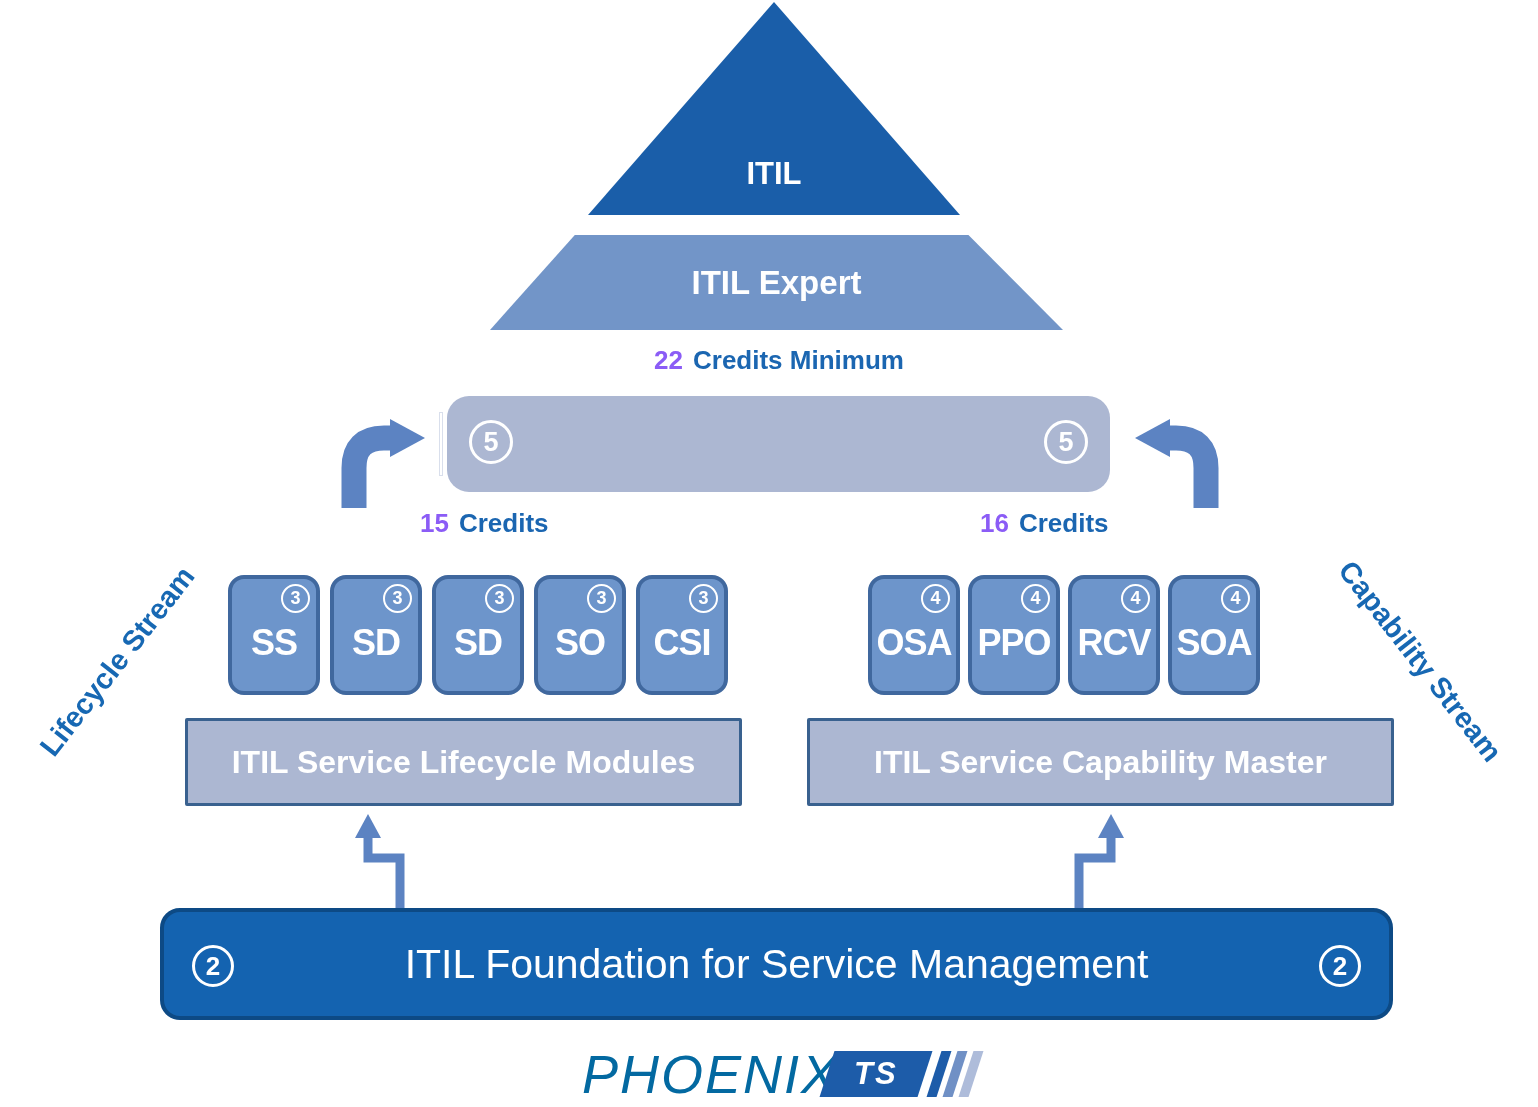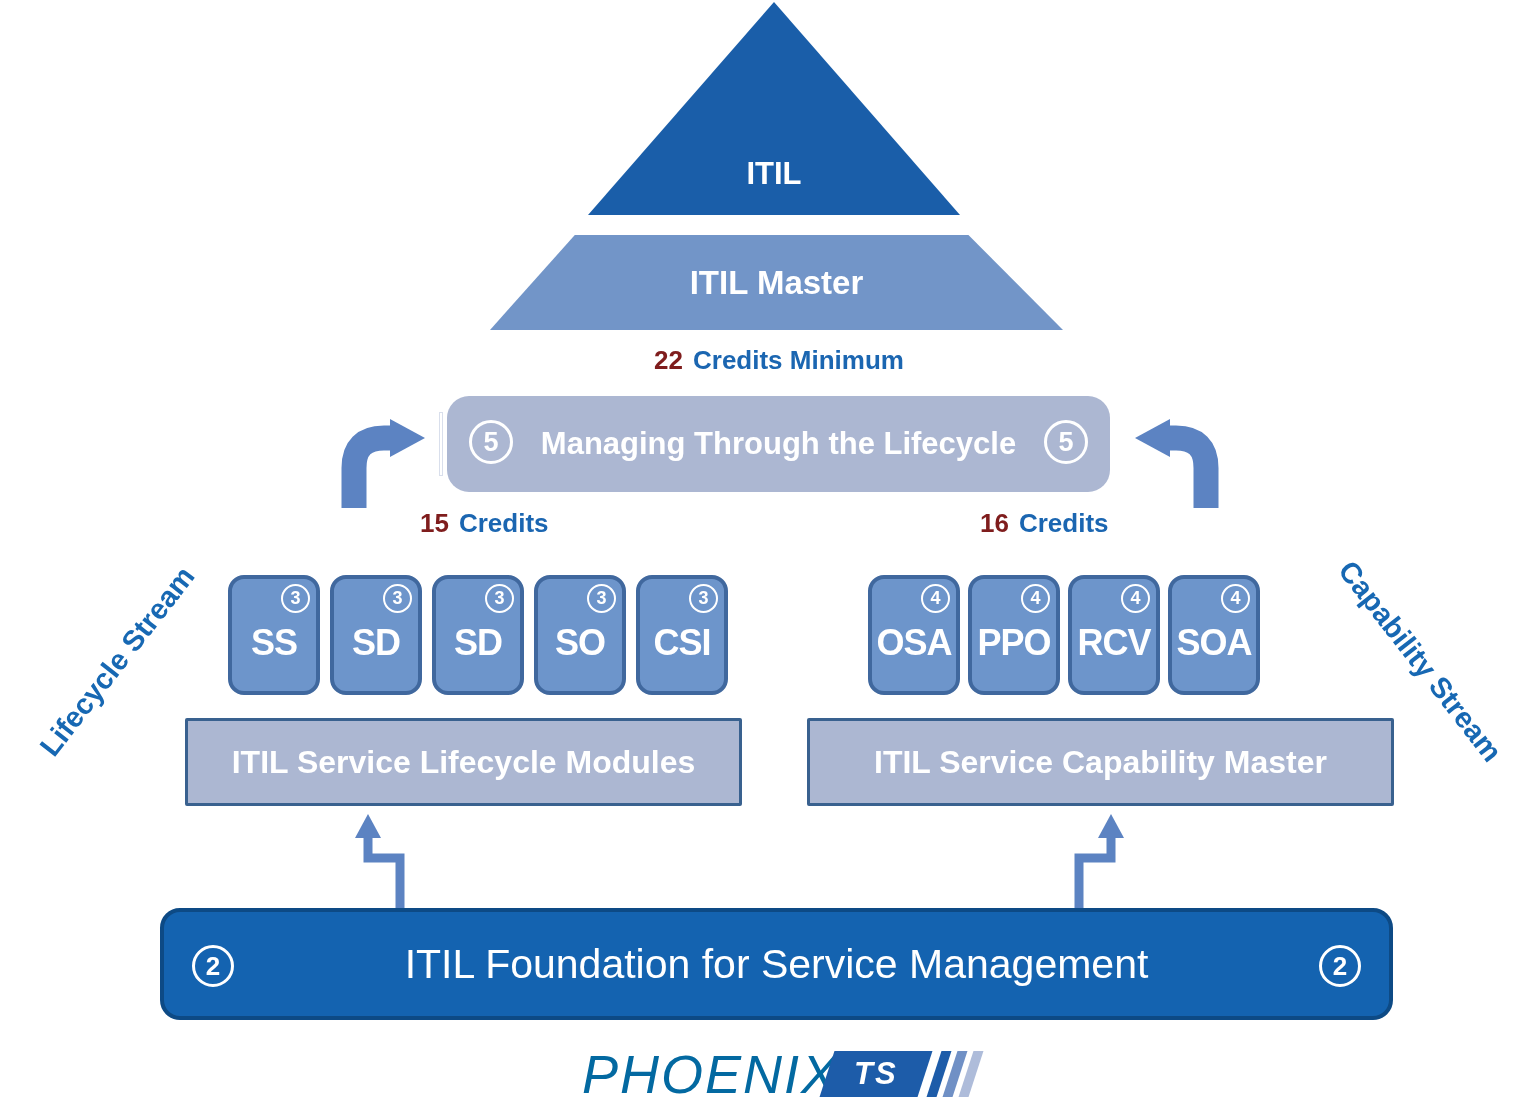--- a/index.html
+++ b/index.html
@@ -11,21 +11,21 @@
     background:#1A5EA9; clip-path:polygon(50% 0, 100% 100%, 0 100%); }
   .triangle-text { position:absolute; left:0; bottom:18px; width:100%; text-align:center;
     color:#fff; font-weight:bold; font-size:31px; line-height:47px; }
   .trapezoid { position:absolute; left:480px; top:235px; width:573px; height:95px;
     background:#7295C8; clip-path:polygon(14.8% 0, 83.5% 0, 100% 100%, 0 100%);
     display:flex; align-items:center; justify-content:center; }
   .trapezoid .label { color:#fff; font-weight:bold; font-size:33px; }
 
   
   .credits { position:absolute; color:#1B66B1; font-weight:bold; font-size:26px; white-space:nowrap; }
-  .credits .num { color:#7f1d1d; margin-right:10px; }
+  .credits .num { color:#8b5cf6; margin-right:10px; }
   .credits-22 { left:0; top:345px; width:1538px; text-align:center; }
   .credits-15 { left:410px; top:508px; }
   .credits-16 { left:970px; top:508px; }
   .credits-2  { left:0; top:856px; width:1538px; text-align:center; }
 
   
   .managing { position:absolute; left:437px; top:396px; width:663px; height:96px;
     background:#ACB7D2; border-radius:22px; display:flex; align-items:center; justify-content:center; }
   .managing .label { color:#fff; font-weight:bold; font-size:31px; }
   .bracket { position:absolute; left:429px; top:412px; width:4px; height:64px;
@@ -88,31 +88,30 @@
 
 <div class="stage">
 
   <div class="triangle">
     <div class="triangle-text">
       <div>ITIL</div>
     </div>
   </div>
 
   <div class="trapezoid">
-    <div class="label">ITIL Master</div>
+    <div class="label">ITIL Expert</div>
   </div>
 
   <div class="credits credits-22">
     <span class="num">22</span><span>Credits Minimum</span>
   </div>
 
   <div class="bracket"></div>
   <div class="managing">
     <div class="badge badge-lg left">5</div>
-    <div class="label">Managing Through the Lifecycle</div>
     <div class="badge badge-lg right">5</div>
   </div>
 
   <svg class="arrow-svg" style="left:318px; top:404px;" width="102" height="104" viewBox="0 0 102 104">
     <path d="M26,104 V64 Q26,34 56,34 H63" stroke="#5C83C2" stroke-width="25" fill="none"></path>
     <polygon points="62,15 97,34 62,53" fill="#5C83C2"></polygon>
   </svg>
   <svg class="arrow-svg" style="left:1120px; top:404px;" width="102" height="104" viewBox="0 0 102 104">
     <path d="M76,104 V64 Q76,34 46,34 H39" stroke="#5C83C2" stroke-width="25" fill="none"></path>
     <polygon points="40,15 5,34 40,53" fill="#5C83C2"></polygon>

